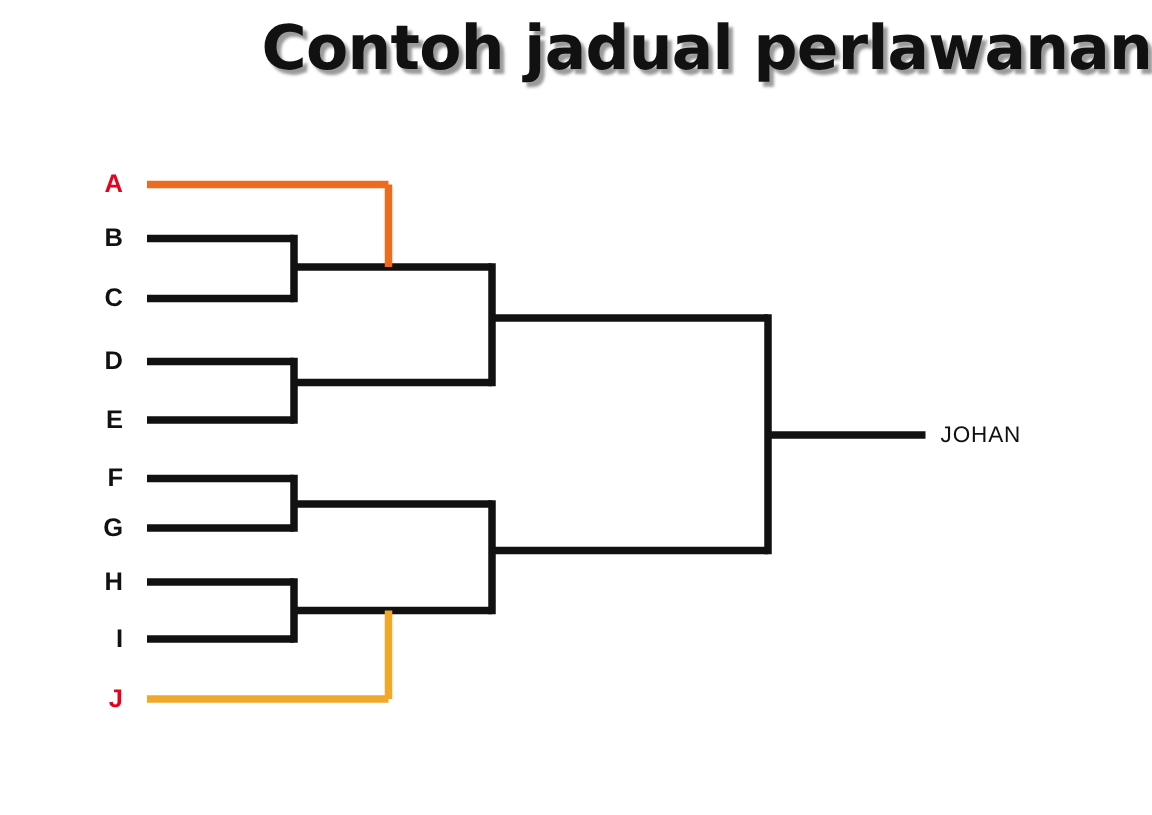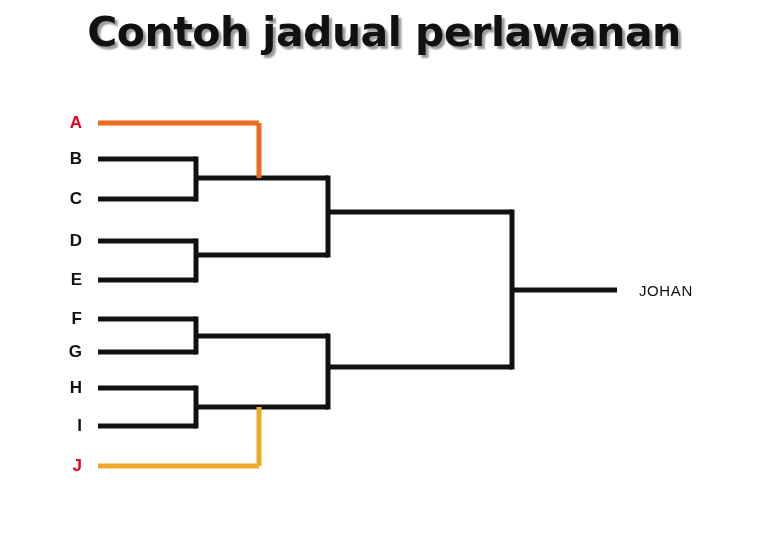--- a/index.html
+++ b/index.html
@@ -18,21 +18,21 @@
     position: relative;
     width: 768px;
     height: 543px;
     background: #ffffff;
   }
   #title {
     position: absolute;
     left: 0;
     top: 8px;
     width: 768px;
-    text-align: center;
+    text-align: right;
     font-family: "DejaVu Sans", sans-serif;
     font-size: 41px;
     font-weight: bold;
     letter-spacing: -0.5px;
     color: #111111;
     text-shadow: 3px 3px 2px rgba(120,120,120,0.75);
     white-space: nowrap;
   }
   #bracket-svg {
     position: absolute;
@@ -124,15 +124,15 @@
   <div class="comp-label" style="left:42px; top:159px;">B</div>
   <div class="comp-label" style="left:42px; top:199px;">C</div>
   <div class="comp-label" style="left:42px; top:241px;">D</div>
   <div class="comp-label" style="left:42px; top:280px;">E</div>
   <div class="comp-label" style="left:42px; top:319px;">F</div>
   <div class="comp-label" style="left:42px; top:352px;">G</div>
   <div class="comp-label" style="left:42px; top:388px;">H</div>
   <div class="comp-label" style="left:42px; top:426px;">I</div>
   <div class="comp-label seed-highlight" style="left:42px; top:466px;">J</div>
 
-  <div id="champion-label" style="left:627px; top:290px;margin-left:12px;">JOHAN</div>
+  <div id="champion-label" style="left:627px; top:290px;">JOHAN</div>
 
 </div>
 
 </body></html>

